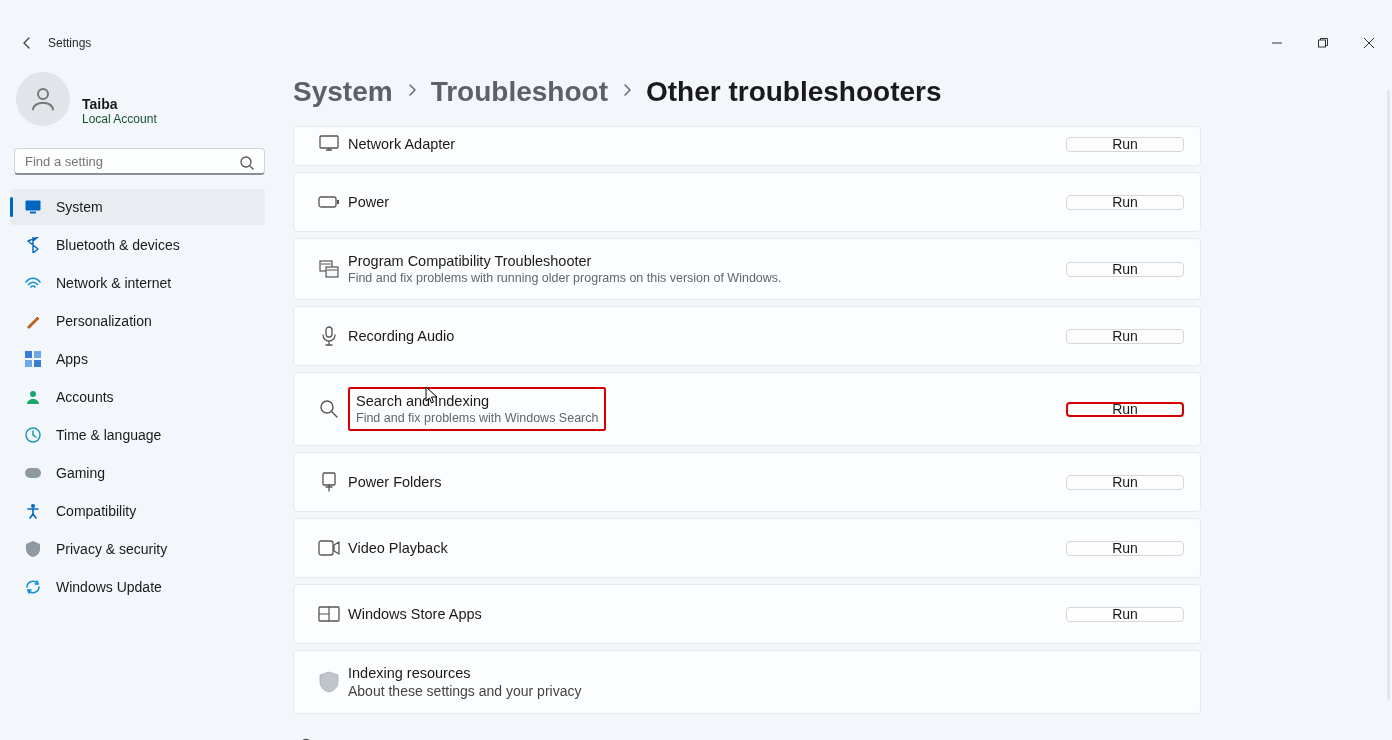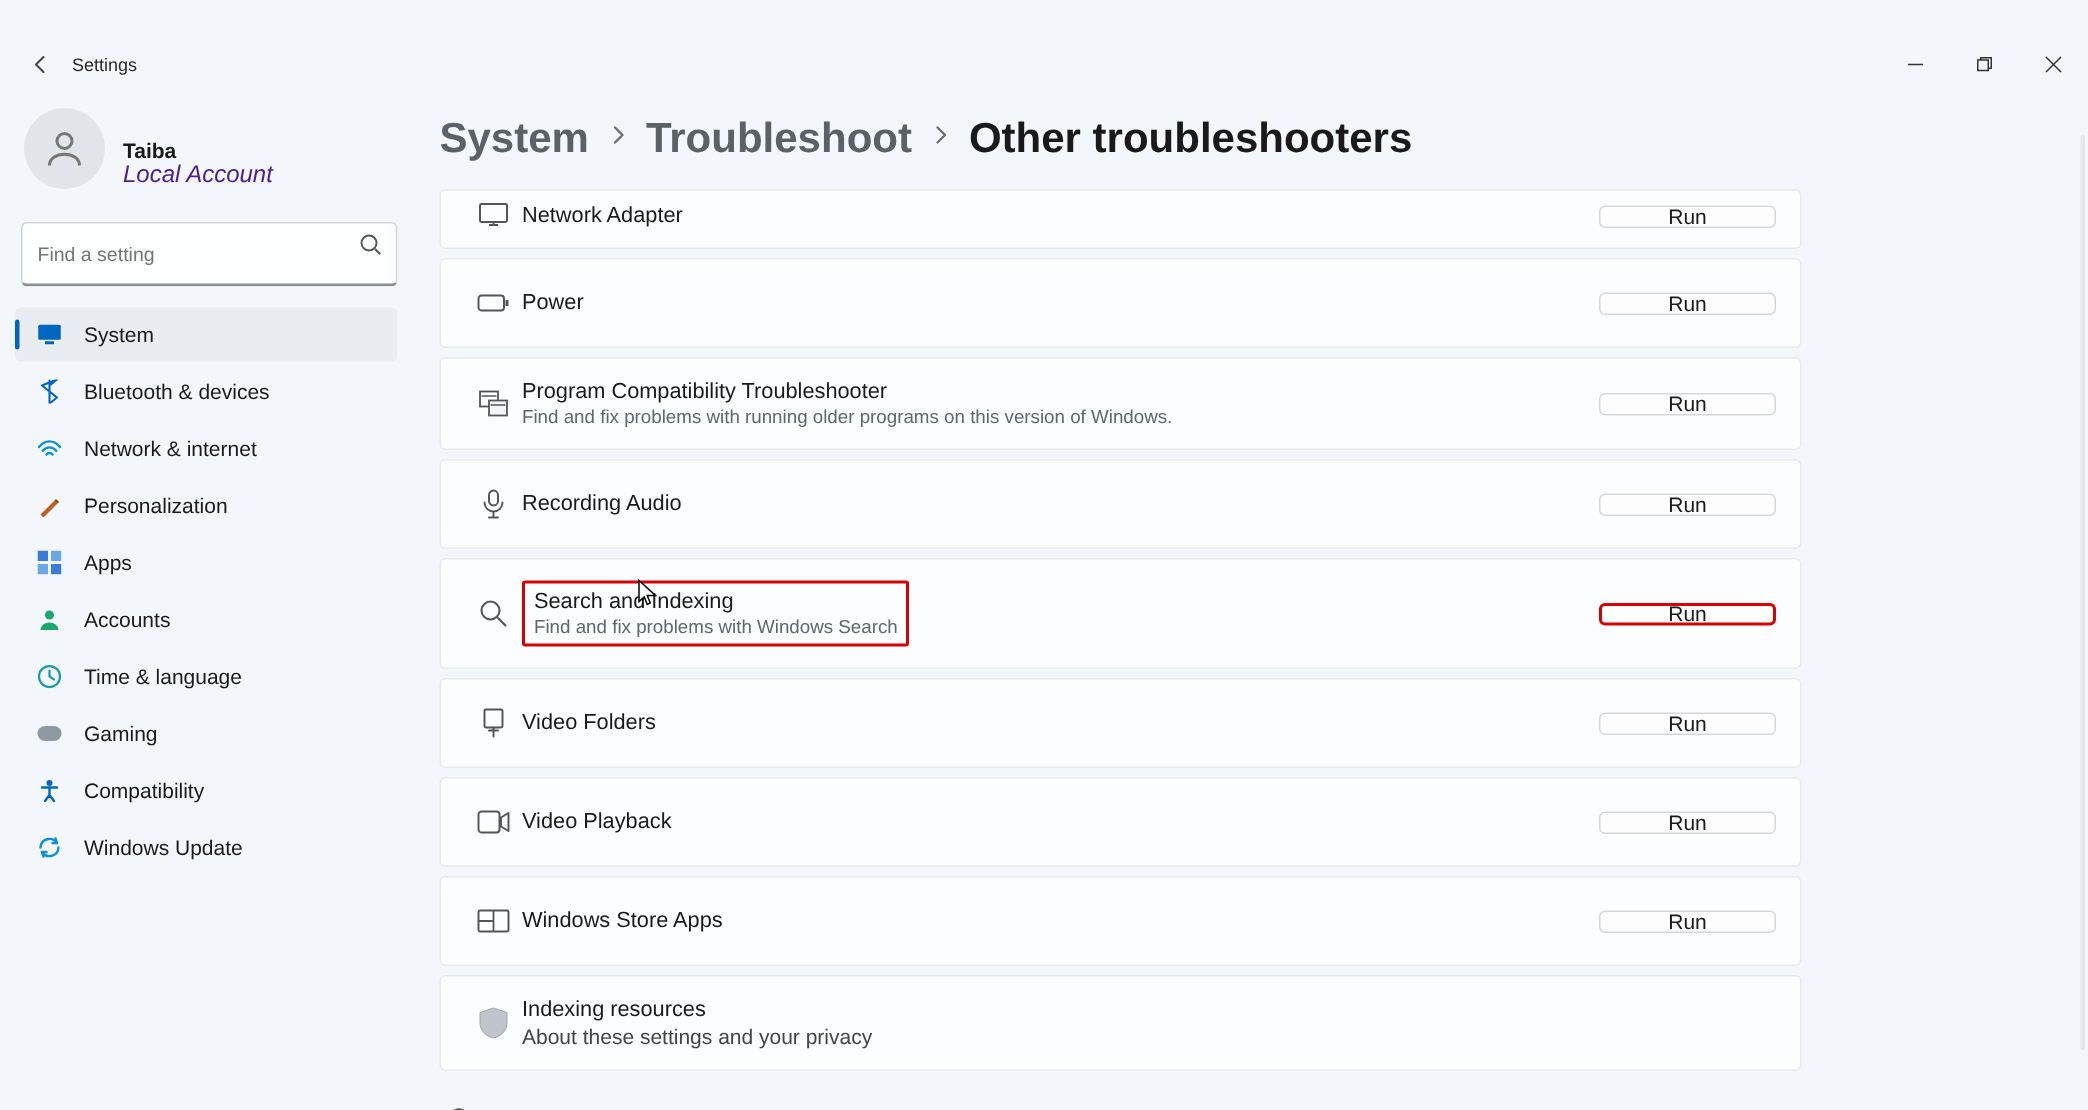--- a/index.html
+++ b/index.html
@@ -16,25 +16,25 @@
   
   .layout { display:flex; height: calc(740px - 42px); }
   .sidebar { width: 275px; padding-left: 8px; }
   .content { flex:1; padding: 0 22px 0 18px; }
 
   
   .profile { display:flex; align-items:flex-end; gap:12px; padding: 8px 8px 18px 8px; }
   .avatar { width:54px; height:54px; border-radius:50%; background:#e1e4e9; display:flex; align-items:center; justify-content:center; }
   .avatar svg { stroke:#777; }
   .profile .name { font-size:14px; font-weight:600; color:#1a1a1a; }
-  .profile .sub  { font-size:16px; color:#4c1d95;font-style:italic; }
+  .profile .sub  { font-size:12px; color:#14532d; }
 
   
   .search-wrap { position:relative; margin: 4px 10px 14px 6px; }
-  .search-input { width:100%; height:43px; border:1px solid #cfd4da; border-bottom:2px solid #8a8f96; border-radius:4px; background:#fdfefe; padding: 0 34px 0 10px; font-size:13px; color:#444; outline:none; }
+  .search-input { width:100%; height:27px; border:1px solid #cfd4da; border-bottom:2px solid #8a8f96; border-radius:4px; background:#fdfefe; padding: 0 34px 0 10px; font-size:13px; color:#444; outline:none; }
   .search-icon { position:absolute; right:10px; top:7px; }
 
   
   .nav-item { display:flex; align-items:center; gap:14px; height:36px; padding: 0 10px 0 14px; border-radius:4px; margin:2px 10px 2px 2px; font-size:14px; color:#1a1a1a; cursor:default; }
   .nav-item .icon-slot { width:18px; display:flex; align-items:center; justify-content:center; }
   .nav-item.selected { background:#e9edf2; position:relative; }
   .nav-item.selected::before { content:""; position:absolute; left:0; top:8px; bottom:8px; width:3px; background:#0067c0; border-radius:2px; }
 
   
   .breadcrumb { display:flex; align-items:center; gap:12px; padding: 12px 0 18px 0; }
@@ -206,20 +206,28 @@
     <div class="nav-item">
       <span class="icon-slot">
         <svg width="16" height="16" viewBox="0 0 16 16" fill="none">
             <circle cx="8" cy="3" r="2" fill="#0067c0"></circle>
             <path d="M3 6h10M8 6v5m0 0-3 4m3-4 3 4" stroke="#0067c0" stroke-width="1.6" stroke-linecap="round"></path>
           </svg>
       </span>
       <span>Compatibility</span>
     </div>
 
+    <div class="nav-item">
+      <span class="icon-slot">
+        <svg width="14" height="16" viewBox="0 0 14 16" fill="none">
+            <path d="M7 0 14 3v5c0 4-3 7-7 8-4-1-7-4-7-8V3z" fill="#8f99a2"></path>
+          </svg>
+      </span>
+      <span>Privacy &amp; security</span>
+    </div>
 
     <div class="nav-item">
       <span class="icon-slot">
         <svg width="16" height="16" viewBox="0 0 16 16" fill="none">
             <path d="M2 8a6 6 0 0 1 11-3M14 8a6 6 0 0 1-11 3" stroke="#0d91d6" stroke-width="1.6" stroke-linecap="round"></path>
             <path d="m12 2 1 3-3 0M4 14l-1-3h3" stroke="#0d91d6" stroke-width="1.6" stroke-linecap="round" stroke-linejoin="round"></path>
           </svg>
       </span>
       <span>Windows Update</span>
     </div>
@@ -330,21 +338,21 @@
       </div>
 
       <div class="panel">
         <span class="picon">
           <svg width="18" height="20" viewBox="0 0 18 20" fill="none">
               <rect x="3" y="1" width="12" height="12" rx="1" stroke="#555" stroke-width="1.3"></rect>
               <path d="M6 15h6M9 13v6" stroke="#555" stroke-width="1.3" stroke-linecap="round"></path>
             </svg>
         </span>
         <div class="ptext">
-            <div class="ptitle">Video Folders</div>
+            <div class="ptitle">Power Folders</div>
           </div>
         <div class="pspacer"></div>
         <div class="runbtn">
             <span>Run</span>
           </div>
       </div>
 
       <div class="panel">
         <span class="picon">
           <svg width="22" height="16" viewBox="0 0 22 16" fill="none">

